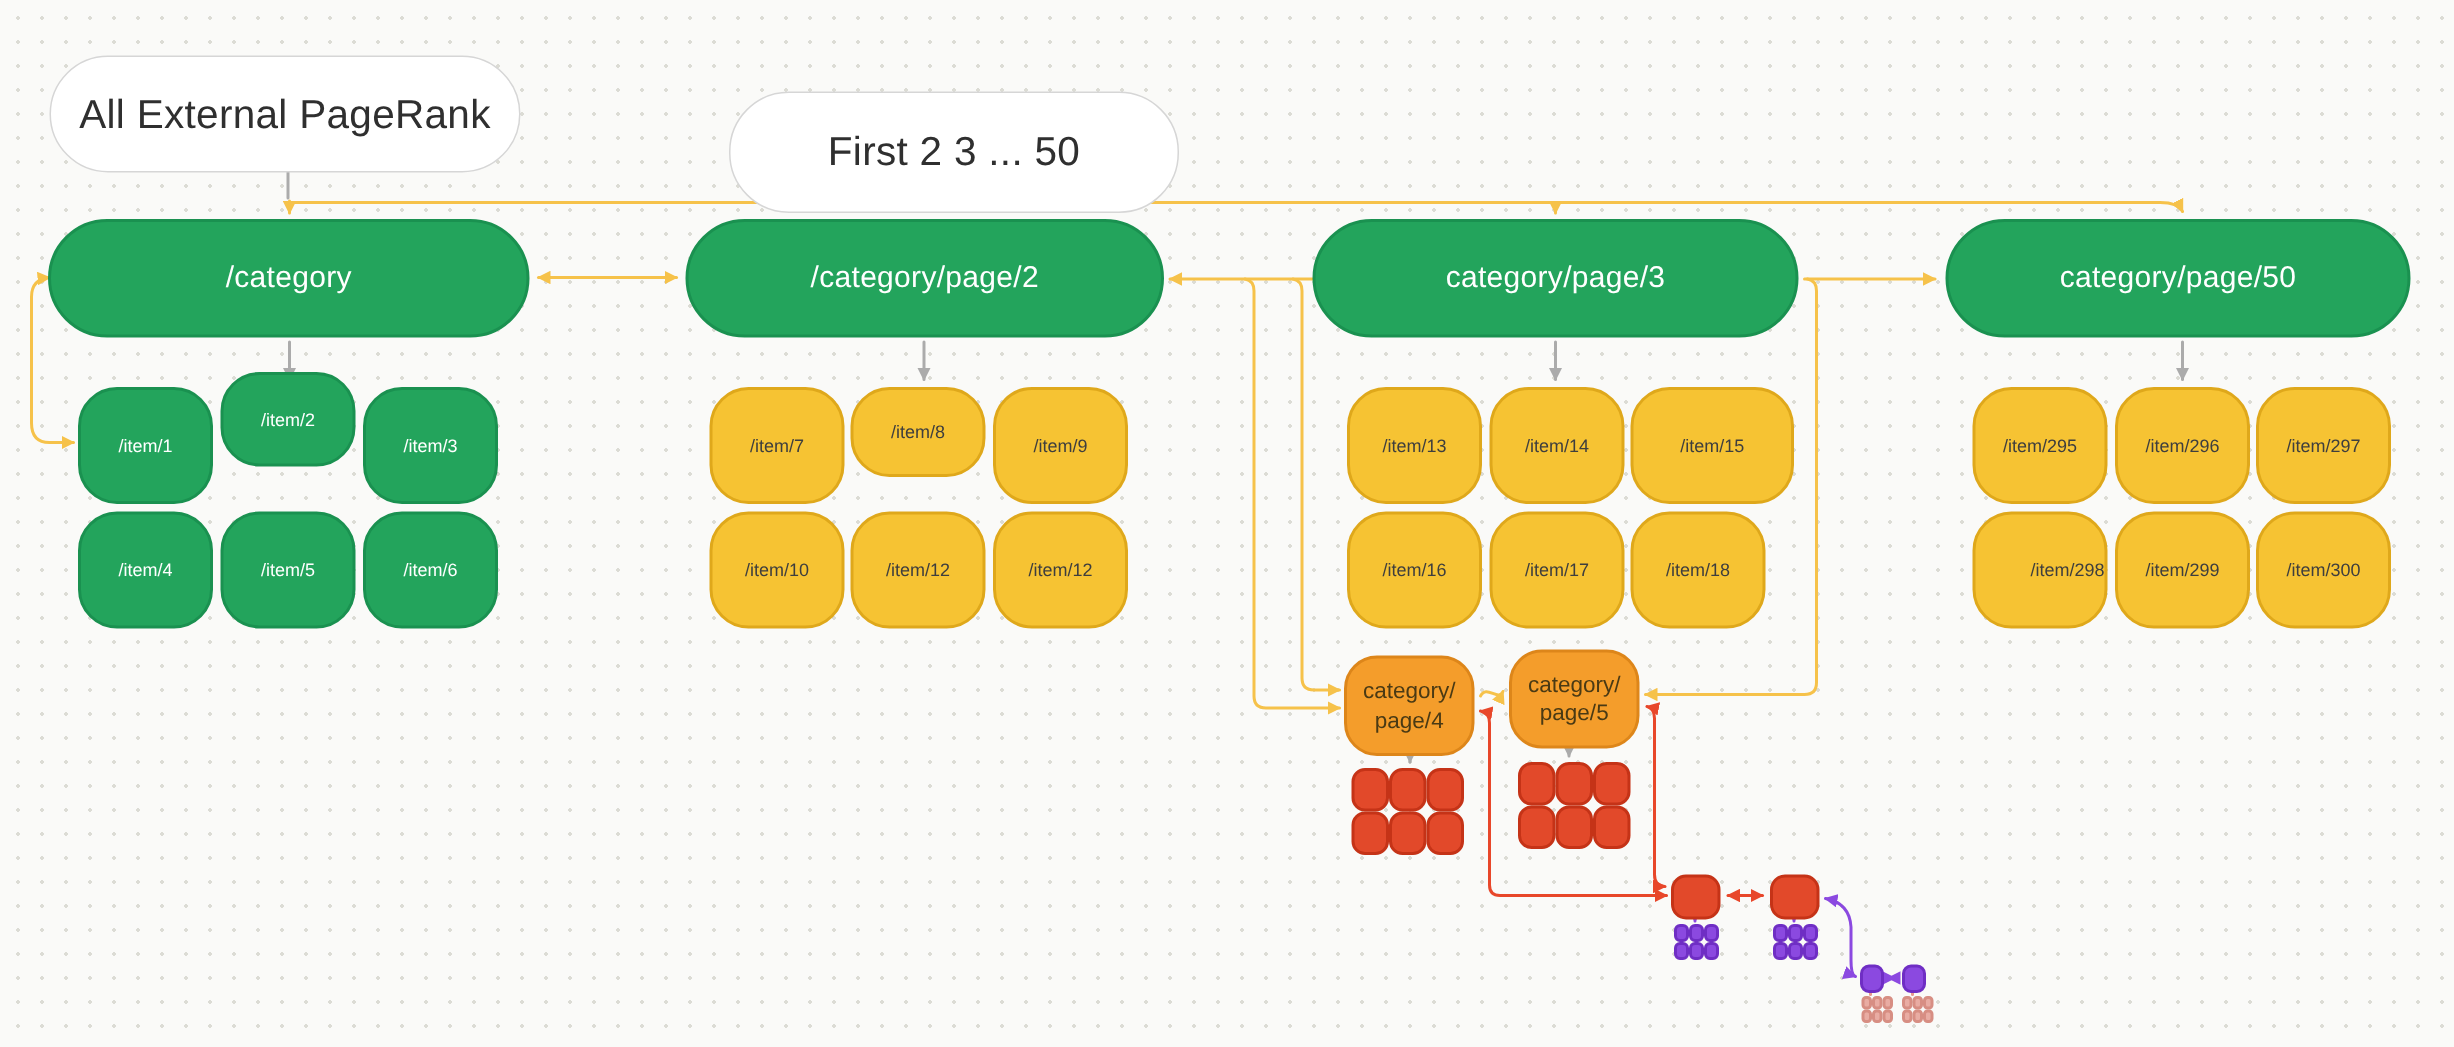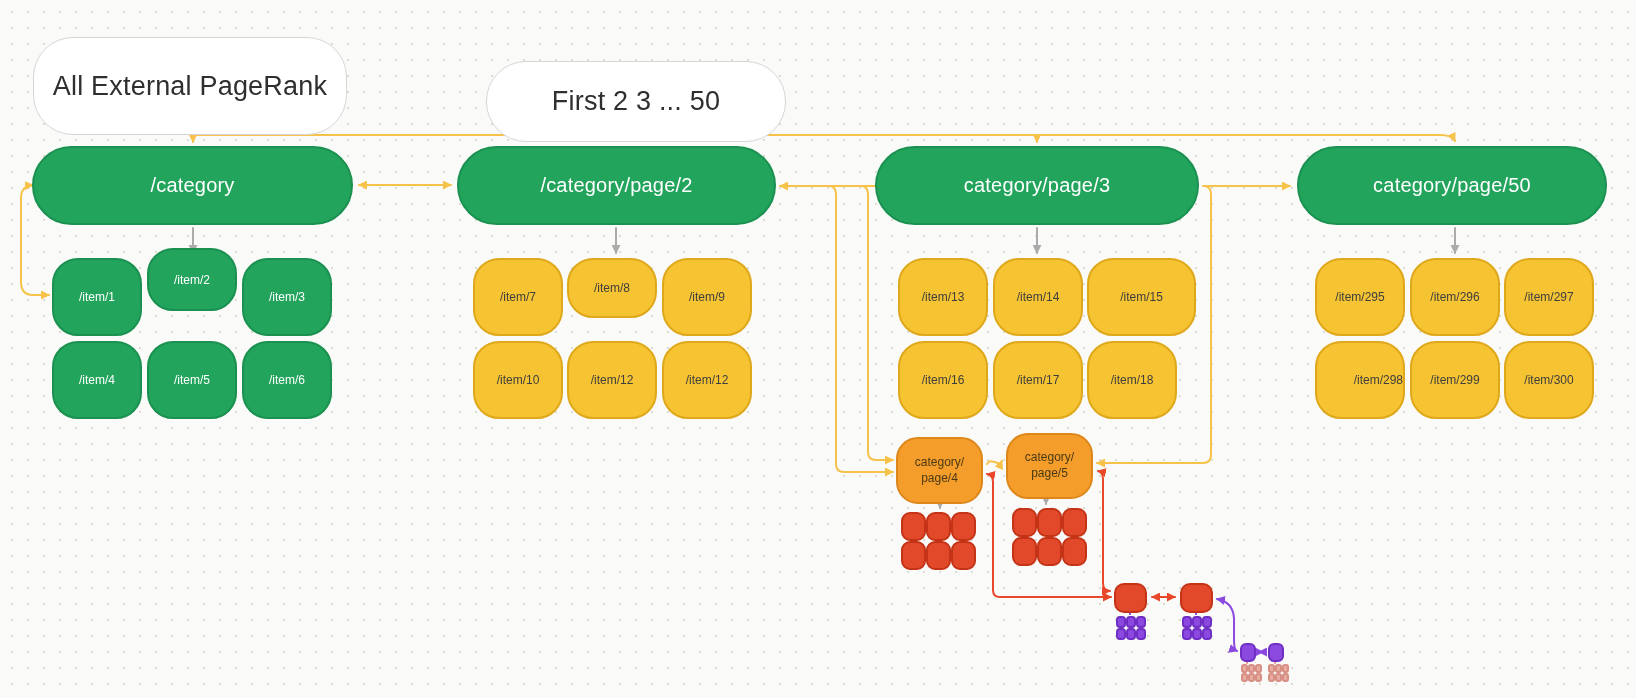--- a/index.html
+++ b/index.html
@@ -9,21 +9,21 @@
     background-image:radial-gradient(circle,#DCDCD5 1.2px,transparent 1.4px);
     background-size:16px 16px;background-position:4px 4px;
   }
   #wires{position:absolute;left:0;top:0;z-index:1;}
   .node{position:absolute;box-sizing:border-box;display:flex;align-items:center;justify-content:center;text-align:center;z-index:2;}
   .pill{background:#fff;border:1.5px solid #D6D6D6;border-radius:40px;color:#2F2F2F;font-size:27px;letter-spacing:.2px;}
   .page{border-radius:40px;color:#fff;font-size:20px;font-weight:500;letter-spacing:.2px;}
   .item{border-radius:26px;font-size:12px;}
   .item.green{color:#fff;text-align:center;}
   .item.yellow{color:#3E3E3E;}
-  .orange-node{border-radius:22px;font-size:12px;color:#4A3A14;line-height:1.3;}
+  .orange-node{border-radius:22px;font-size:15px;color:#4A3A14;line-height:1.3;}
   .orange-node span{white-space:pre-line;}
   .grid{position:absolute;display:grid;z-index:2;}
   .cell{box-sizing:border-box;}
   .small-node{position:absolute;box-sizing:border-box;z-index:2;}
 </style>
 </head>
 <body>
 
 <div id="canvas">
   <svg id="wires" width="1636" height="698" viewBox="0 0 1636 698">
@@ -83,21 +83,21 @@
         <path d="M33,185 Q21,186 21,198 L21,282 Q21,295 33,295 L49,295" fill="none" stroke="#F6C24A" stroke-width="2" stroke-linecap="round" marker-end="url(#arrow-yellow)" marker-start="url(#arrow-yellow-rev)"></path>
         <path d="M940,502 L940,508" fill="none" stroke="#ABABAB" stroke-width="2" stroke-linecap="round" marker-end="url(#arrow-gray)"></path>
         <path d="M1046,499 L1046,504" fill="none" stroke="#ABABAB" stroke-width="2" stroke-linecap="round" marker-end="url(#arrow-gray)"></path>
         <path d="M1130,611 L1130,614" fill="none" stroke="#8B49E0" stroke-width="2" stroke-linecap="round" marker-end="url(#arrow-purple)"></path>
         <path d="M1196,611 L1196,614" fill="none" stroke="#8B49E0" stroke-width="2" stroke-linecap="round" marker-end="url(#arrow-purple)"></path>
         <path d="M1247,660 L1247,663" fill="none" stroke="#E8998D" stroke-width="2" stroke-linecap="round" marker-end="url(#arrow-pink)"></path>
         <path d="M1275,660 L1275,663" fill="none" stroke="#E8998D" stroke-width="2" stroke-linecap="round" marker-end="url(#arrow-pink)"></path>
       </g>
   </svg>
   <div id="nodes">
-      <div class="node pill" style="left: 33px; top: 37px; width: 314px; height: 98px;">
+      <div class="node pill" style="left: 33px; top: 37px; width: 314px; height: 78px;">
         <span>All External PageRank</span>
       </div>
       <div class="node pill" style="left: 486px; top: 37px; width: 300px; height: 81px; margin-top: 24px;">
         <span>First 2 3 ... 50</span>
       </div>
       <div class="node page" style="left: 32px; top: 146px; width: 321px; height: 79px; background: rgb(35, 164, 92); border: 2px solid rgb(26, 145, 80);">
         <span>/category</span>
       </div>
       <div class="node page" style="left: 457px; top: 146px; width: 319px; height: 79px; background: rgb(35, 164, 92); border: 2px solid rgb(26, 145, 80);">
         <span>/category/page/2</span>

